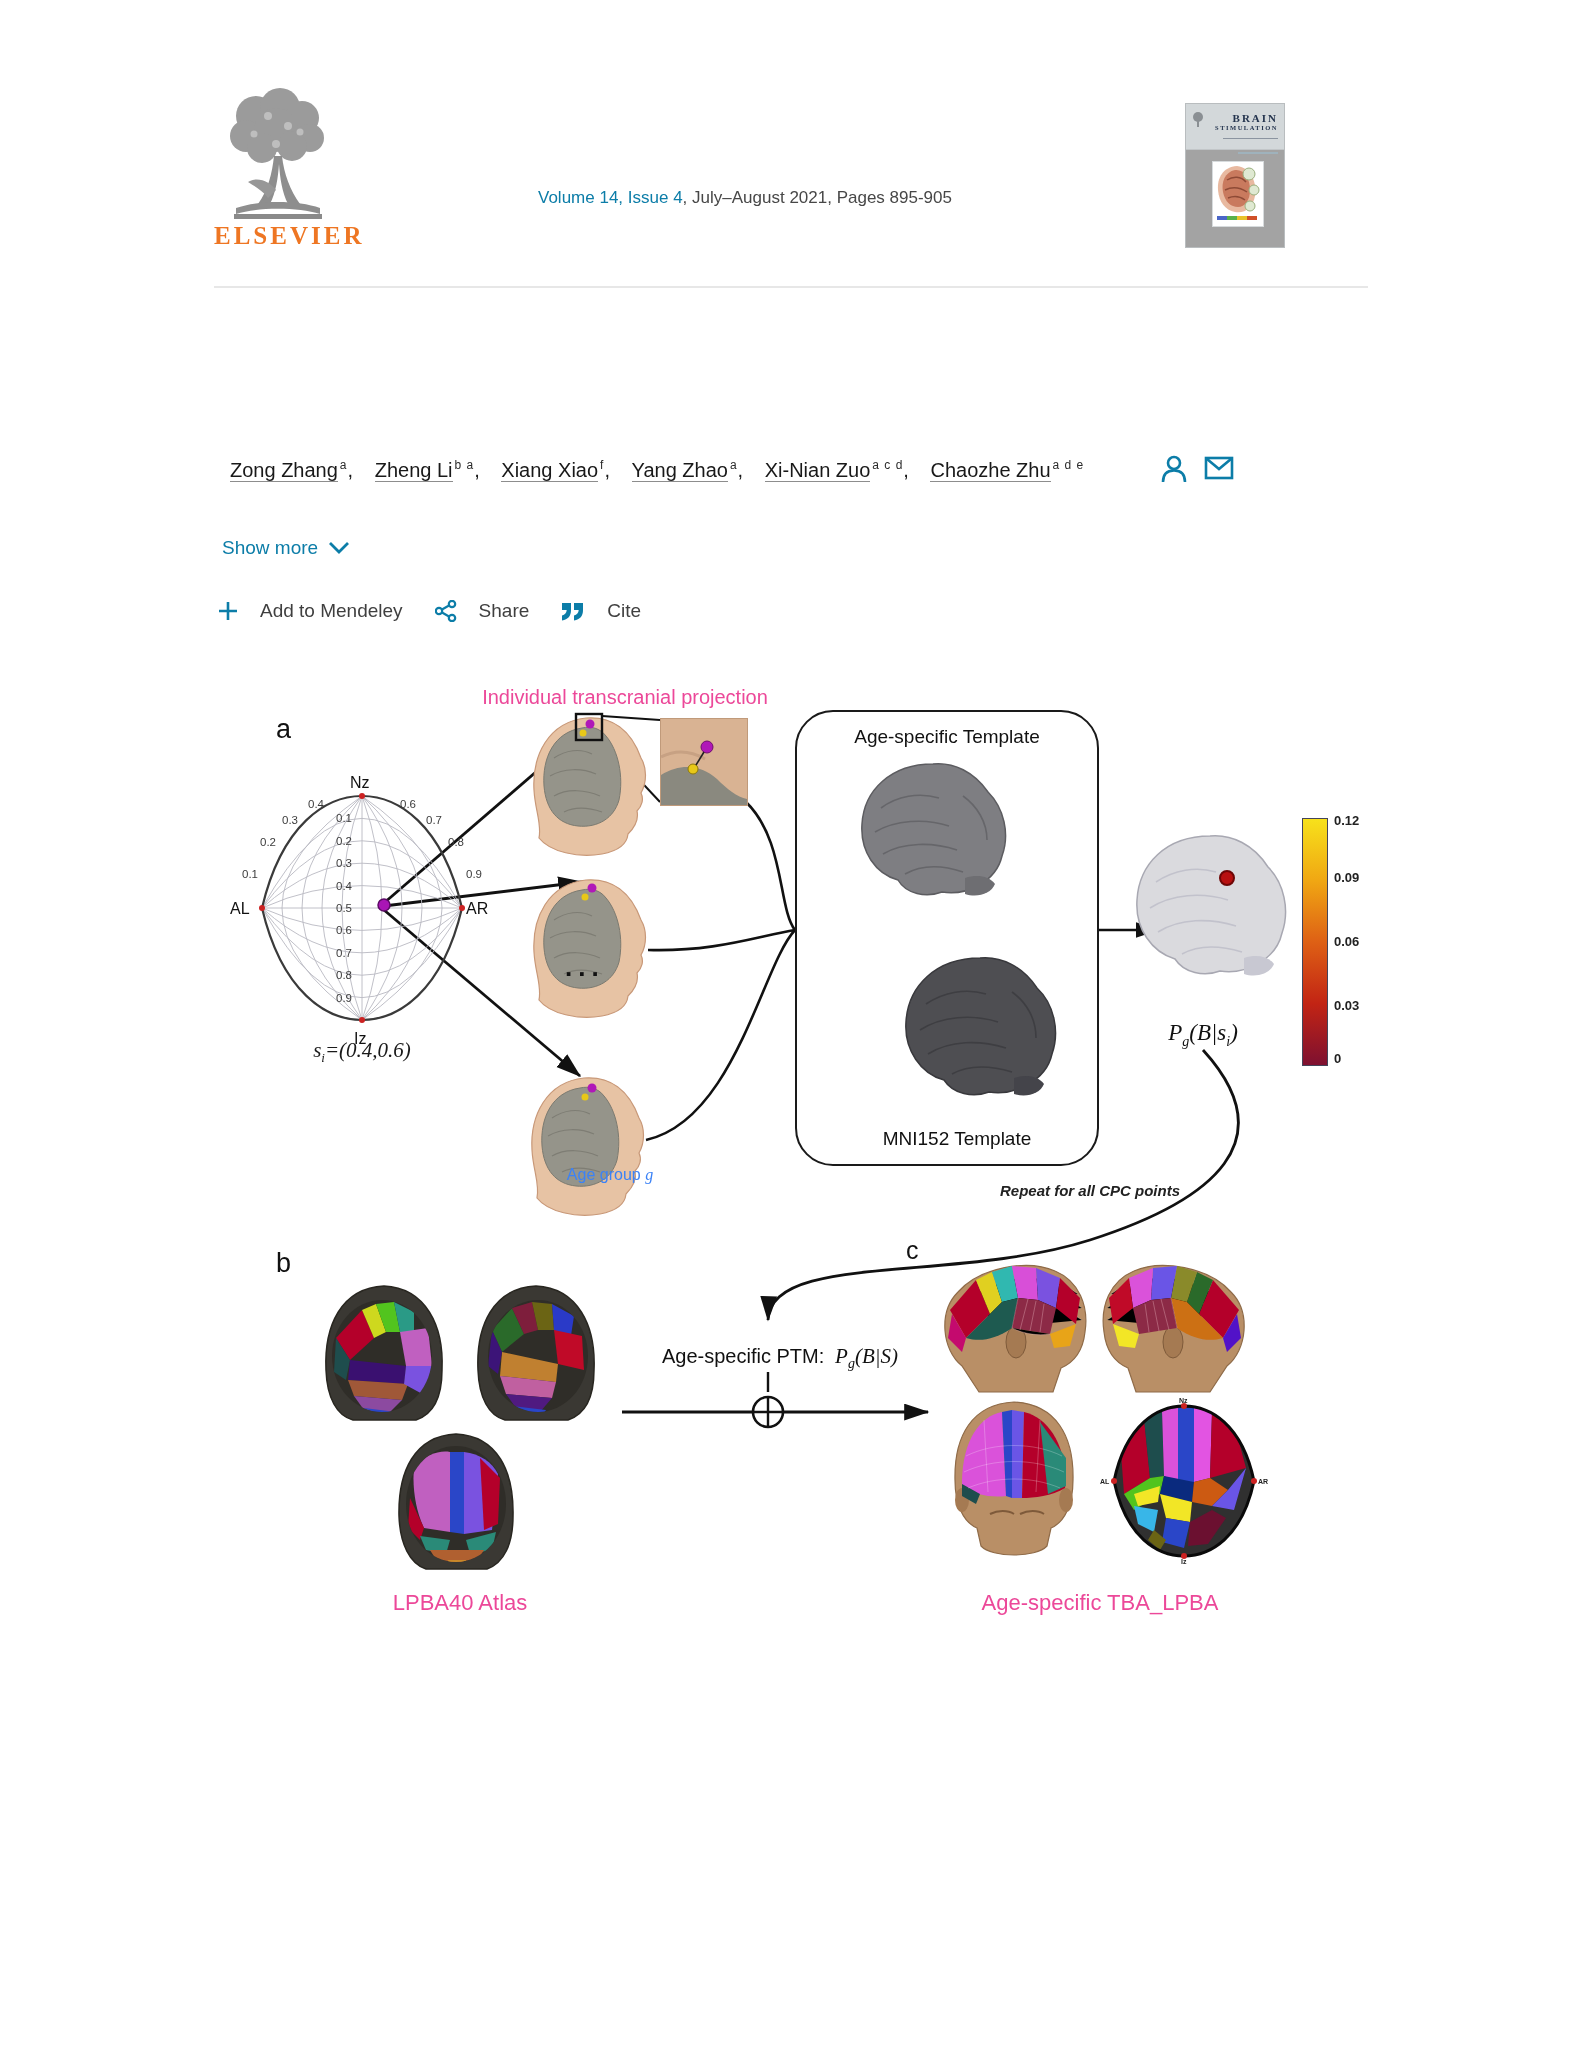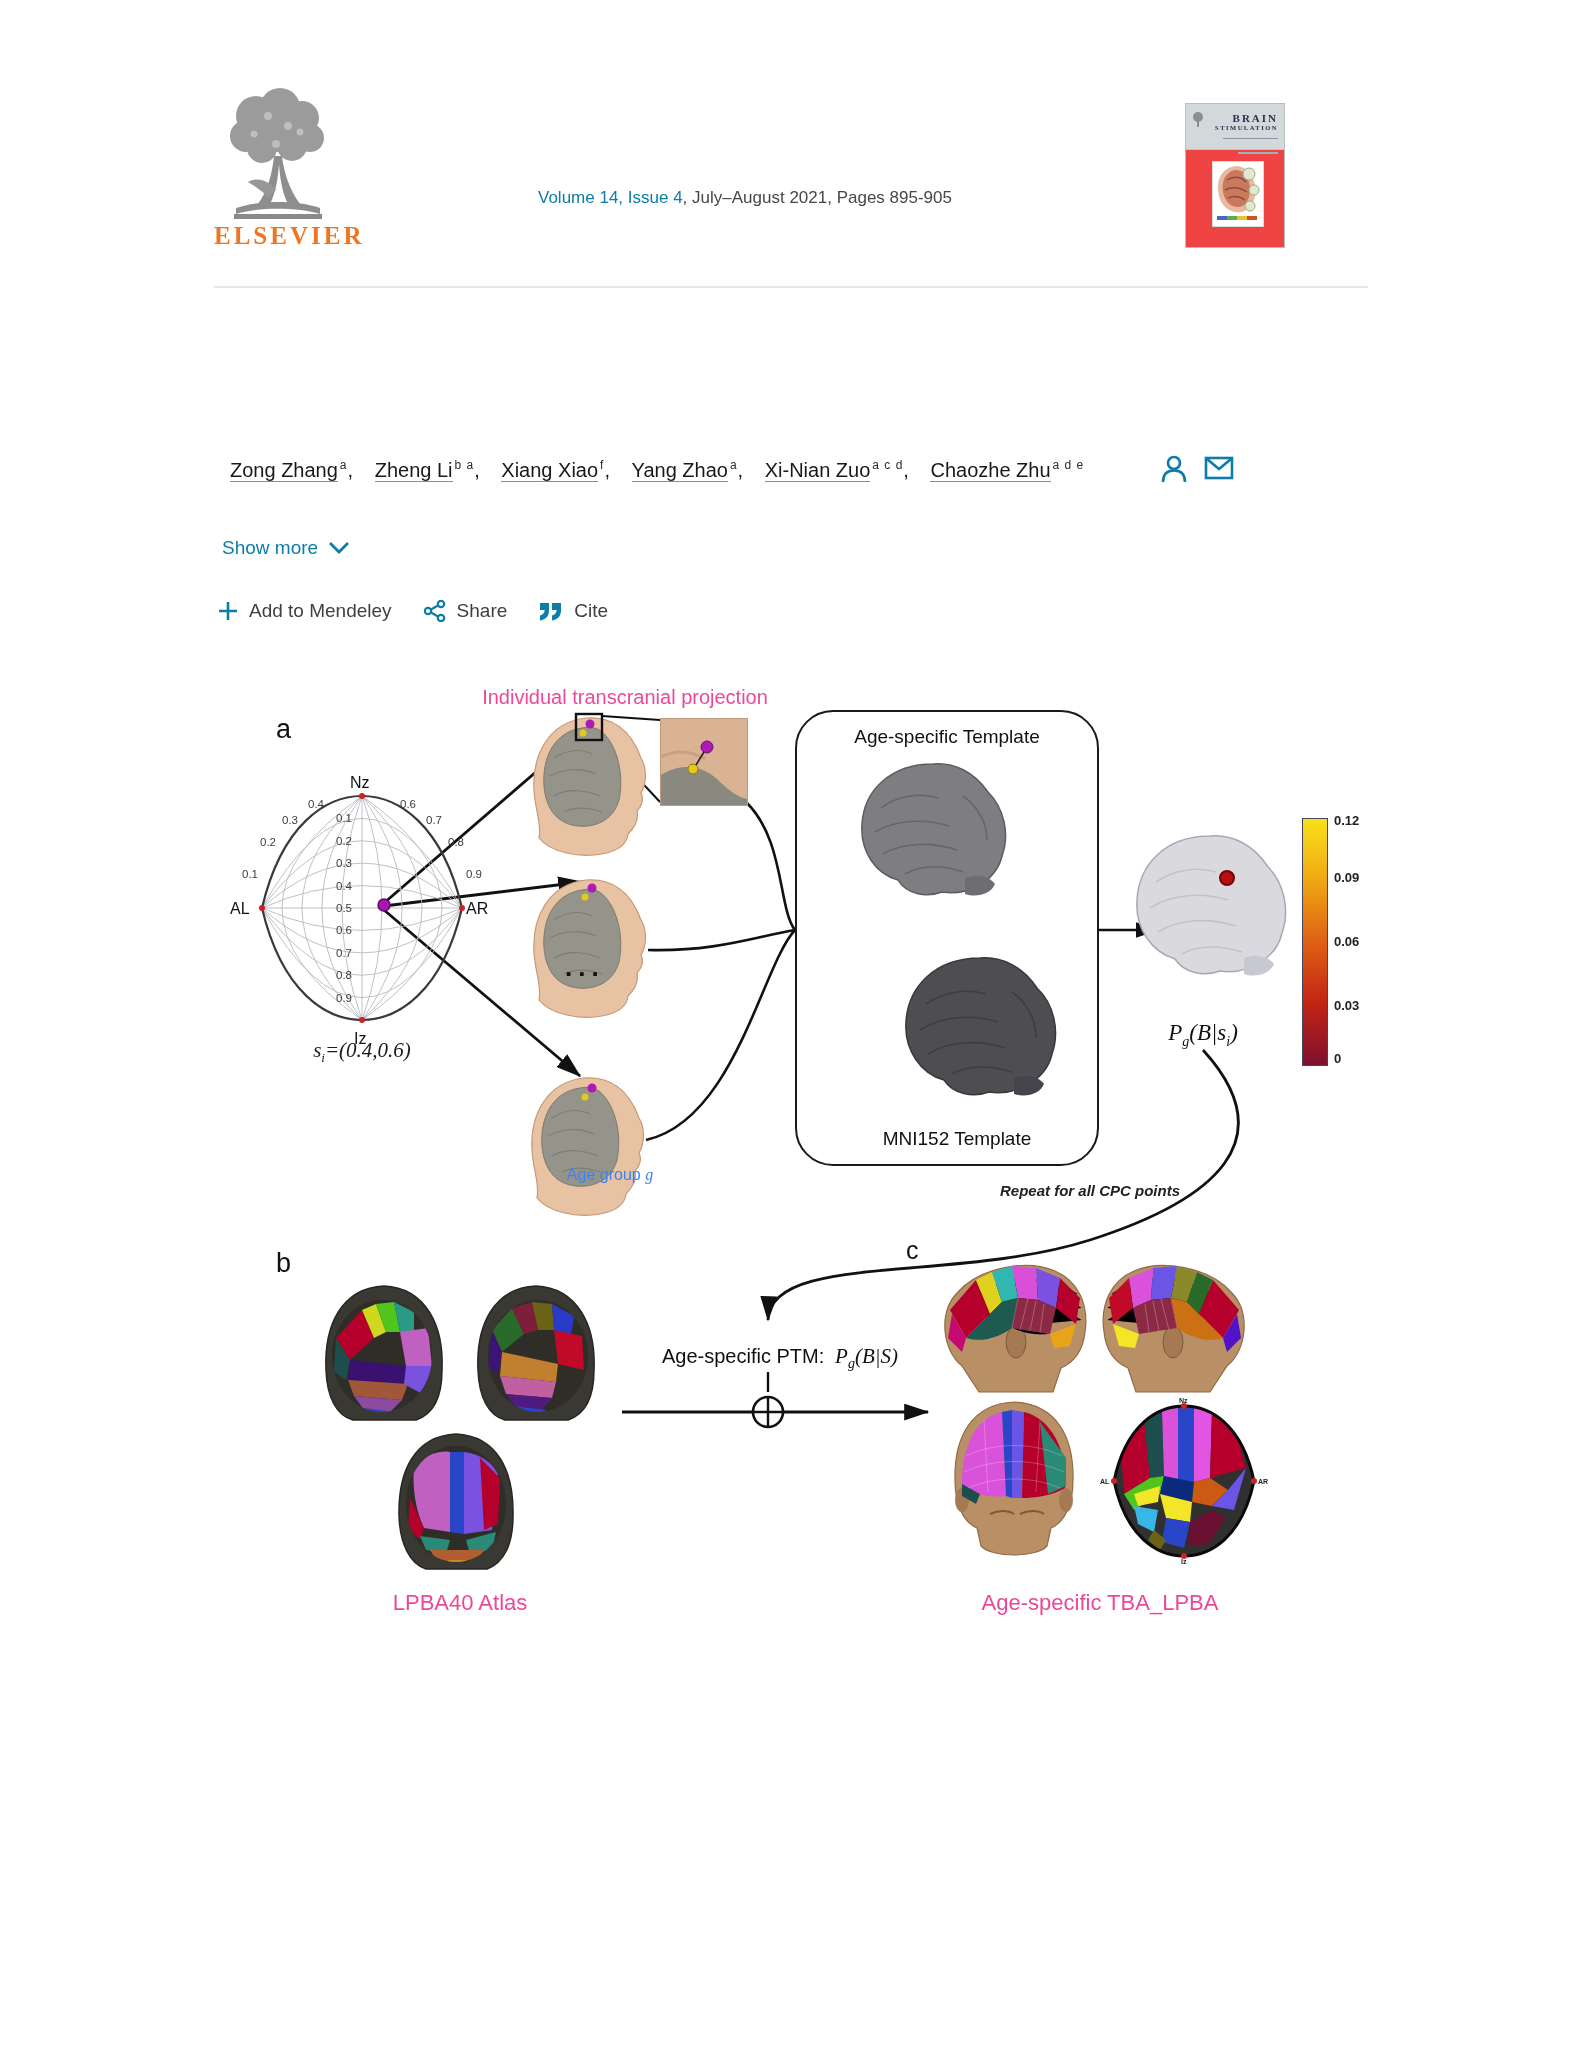--- a/index.html
+++ b/index.html
@@ -12,23 +12,23 @@
   .journal-title{font-size:30px;color:#33373b;}
   .issue-line{font-size:17px;color:#474747;}
   .link{color:#0c7da8;cursor:pointer;}
   .divider{background:#e7e7e7;height:2px;}
   .article-title{font-family:"Liberation Serif", serif;font-size:41px;color:#232323;}
   .authors{font-size:20px;color:#191919;}
   .author-name{border-bottom:1.5px solid #8d8d8d;cursor:pointer;margin-left:16px;}
   .author-sup{font-size:12px;vertical-align:super;margin-left:2px;letter-spacing:1px;color:#2a2a2a;}
   .show-more{font-size:19px;color:#0c7da8;display:flex;align-items:center;gap:10px;cursor:pointer;}
   .action-row{display:flex;align-items:center;gap:14px;font-size:19px;color:#3f3f3f;}
-  .action-item{display:flex;align-items:center;gap:11px;cursor:pointer;margin-right:18px;}
+  .action-item{display:flex;align-items:center;gap:22px;cursor:pointer;margin-right:18px;}
   
-  .cover{border:1px solid #b9bdbf;background:#ef4444;box-sizing:border-box;cursor:pointer;}
+  .cover{border:1px solid #b9bdbf;background:#a3a3a3;box-sizing:border-box;cursor:pointer;}
   .cover-band{position:absolute;left:0;top:0;right:0;height:45px;background:#d3d8da;border-bottom:1px solid #c2c6c8;}
   .cover-title{position:absolute;right:6px;top:8px;text-align:right;font-family:"Liberation Serif", serif;color:#24344e;}
   .cover-line1{font-size:11px;letter-spacing:2px;font-weight:700;}
   .cover-line2{font-size:6.5px;letter-spacing:1.5px;font-weight:700;}
   .cover-rule{position:absolute;right:6px;top:34px;width:55px;height:1px;background:#8b94a0;}
   .cover-inset{position:absolute;left:26px;top:57px;width:50px;height:64px;background:#fff;border:1px solid #d7dbdd;}
   
   .figcap{font-size:20px;color:#ec4899;}
   .panel-letter{font-size:27px;color:#111;}
   .serif-it{font-family:"Liberation Serif", serif;font-style:italic;}

